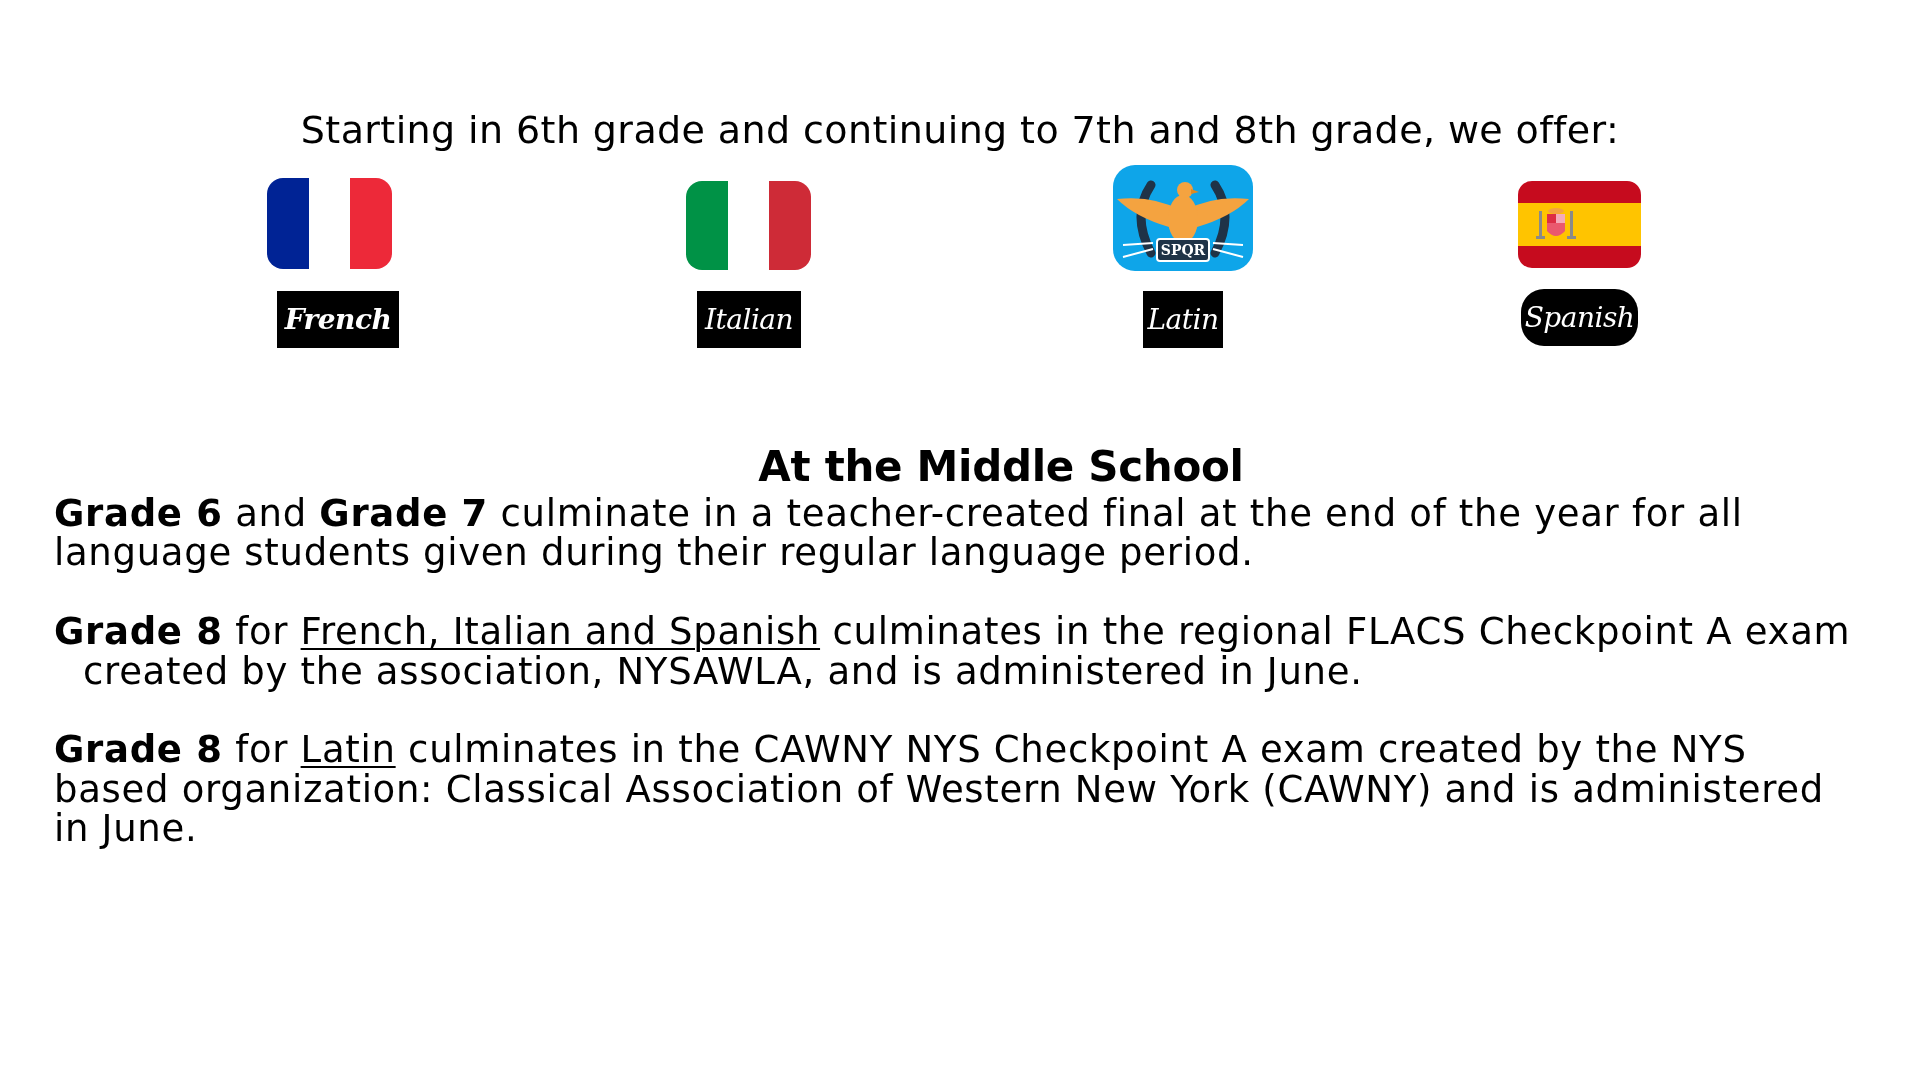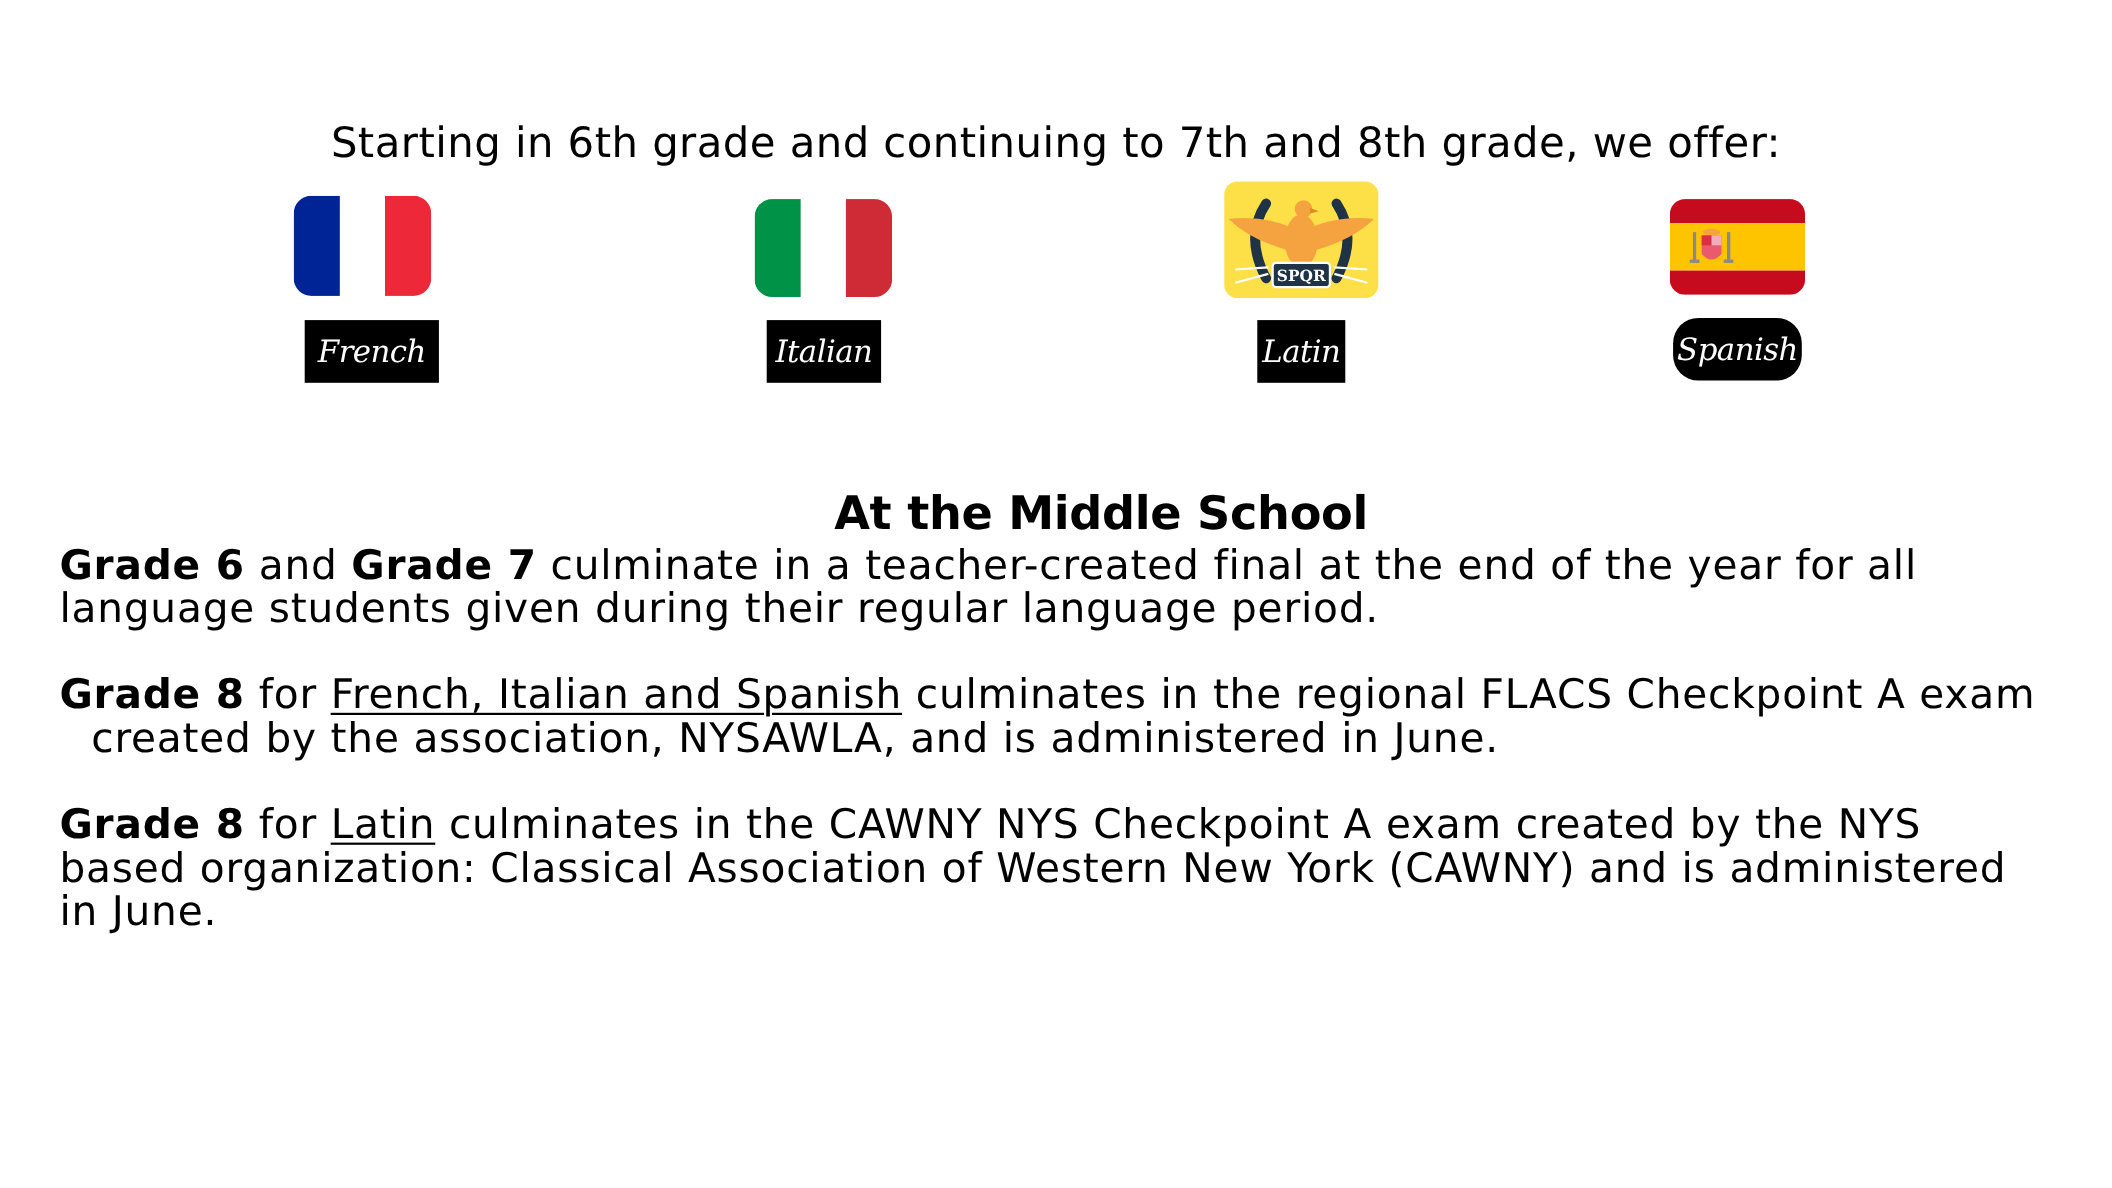--- a/index.html
+++ b/index.html
@@ -20,30 +20,30 @@
 </head>
 <body>
 
 <div class="abs intro">Starting in 6th grade and continuing to 7th and 8th grade, we offer:</div>
 
 <div class="flag" style="left:267px;top:178px;width:125px;height:91px;border-radius:16px;">
   <div class="stripe-v" style="left:0;width:42px;background:#002395;"></div>
   <div class="stripe-v" style="left:42px;width:41px;background:#ffffff;"></div>
   <div class="stripe-v" style="left:83px;width:42px;background:#ED2939;"></div>
 </div>
-<div class="label" style="left:277px;top:291px;width:122px;height:57px;">French</div>
+<div class="label" style="left:277px;top:291px;width:122px;height:57px;font-weight:bold;">French</div>
 
 <div class="flag" style="left:686px;top:181px;width:125px;height:89px;border-radius:16px;">
   <div class="stripe-v" style="left:0;width:42px;background:#009246;"></div>
   <div class="stripe-v" style="left:42px;width:41px;background:#ffffff;"></div>
   <div class="stripe-v" style="left:83px;width:42px;background:#CE2B37;"></div>
 </div>
 <div class="label" style="left:697px;top:291px;width:104px;height:57px;">Italian</div>
 
-<div class="flag" style="left:1113px;top:165px;width:140px;height:106px;border-radius:12px;background:#fde047;">
+<div class="flag" style="left:1113px;top:165px;width:140px;height:106px;border-radius:22px;background:#0ea5e9;">
   <svg width="140" height="106" viewBox="0 0 140 106">
 
     <path d="M38 20 Q18 50 38 88" stroke="#1F3347" stroke-width="9" fill="none" stroke-linecap="round"></path>
     <path d="M102 20 Q122 50 102 88" stroke="#1F3347" stroke-width="9" fill="none" stroke-linecap="round"></path>
 
     <path d="M70 46 Q40 30 4 34 Q22 52 56 62 Z" fill="#F4A340"></path>
     <path d="M70 46 Q100 30 136 34 Q118 52 84 62 Z" fill="#F4A340"></path>
 
     <ellipse cx="70" cy="54" rx="15" ry="24" fill="#F4A340"></ellipse>
     <circle cx="72" cy="25" r="8" fill="#F4A340"></circle>

